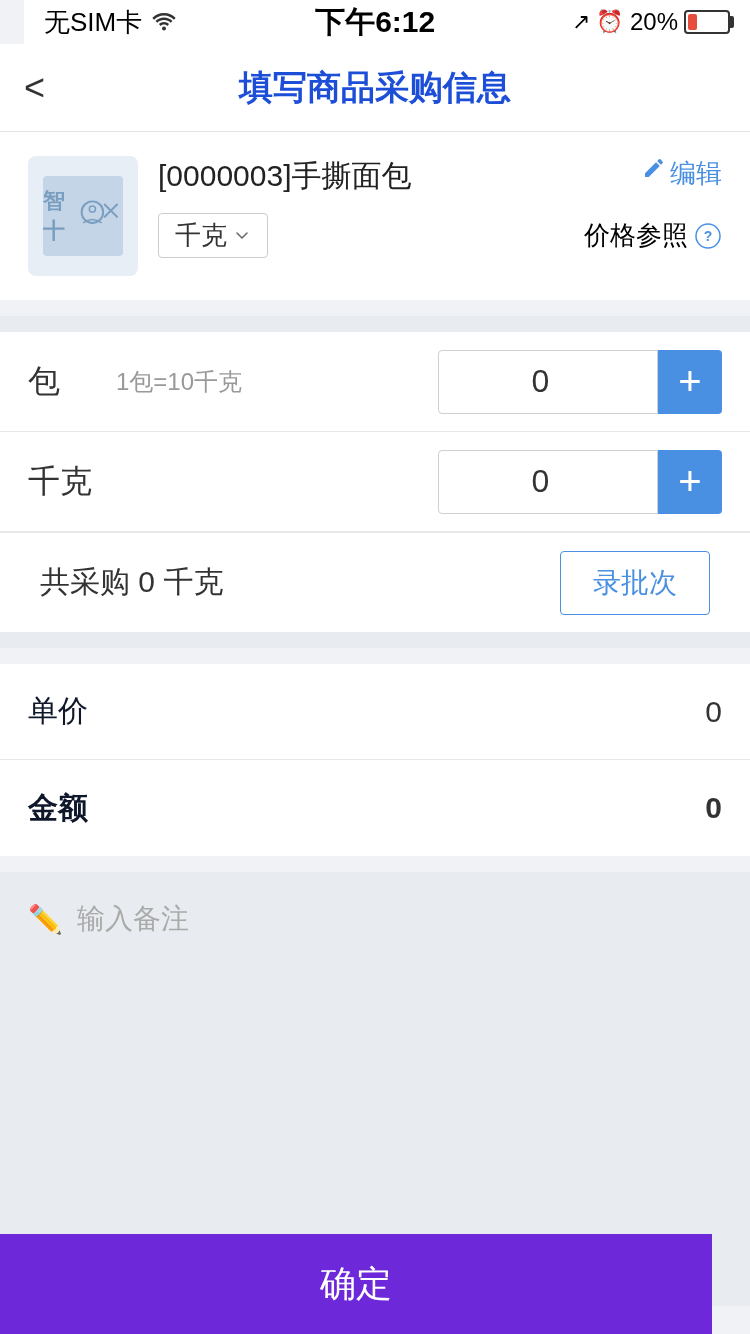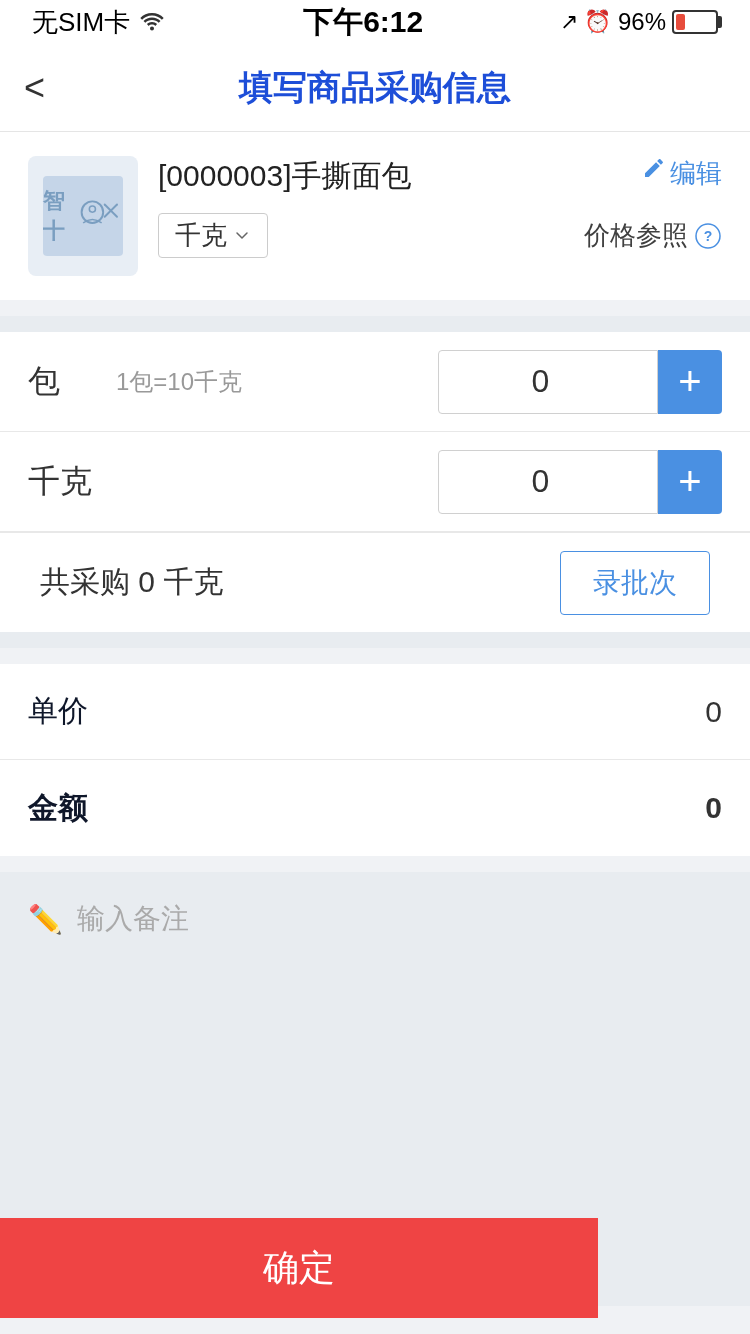--- a/index.html
+++ b/index.html
@@ -13,23 +13,24 @@
       font-size: 28px;
     }
 
     
     .status-bar {
       background: #fff;
       height: 44px;
       display: flex;
       align-items: center;
       justify-content: space-between;
-      padding: 0 32px;
+      padding: 0 20px;
       font-size: 26px;
       font-weight: 500;
+      margin-left: 24px;
     }
     .status-left { display: flex; align-items: center; gap: 8px; }
     .status-center { font-size: 30px; font-weight: 600; }
     .status-right { display: flex; align-items: center; gap: 6px; font-size: 24px; }
     .battery {
       width: 46px;
       height: 24px;
       border: 2px solid #333;
       border-radius: 4px;
       position: relative;
@@ -151,21 +152,21 @@
       font-size: 26px;
       color: #333;
       background: #fff;
       display: flex;
       align-items: center;
       gap: 6px;
       cursor: pointer;
     }
     .price-ref {
       font-size: 26px;
-      color: #404040;
+      color: #000000;
       display: flex;
       align-items: center;
       gap: 6px;
       cursor: pointer;
     }
 
     
     .section-divider {
       height: 16px;
       background: #e8ecf0;
@@ -294,25 +295,25 @@
     
     .bottom-space {
       flex: 1;
       background: #e8ecf0;
       min-height: 300px;
     }
 
     
     .confirm-btn {
       position: fixed;
-      bottom: 16px;
+      bottom: 0;
       left: 0;
-      width: 598px;
+      width: 712px;
       height: 100px;
-      background: #ef4444;
+      background: #6d28d9;
       color: #fff;
       font-size: 36px;
       font-weight: 500;
       display: flex;
       align-items: center;
       justify-content: center;
       cursor: pointer;
       border: none;
     }
   </style>
@@ -328,21 +329,21 @@
         <path d="M14 13c-2 0-3.8.8-5.1 2.1l1.8 1.8C11.6 16 12.7 15.5 14 15.5s2.4.5 3.3 1.4l1.8-1.8C17.8 13.8 16 13 14 13z" fill="#333"></path>
         <path d="M14 8.5c-3.3 0-6.3 1.4-8.5 3.5l1.8 1.8C9 12 11.4 11 14 11s5 1 6.7 2.8l1.8-1.8C20.3 9.9 17.3 8.5 14 8.5z" fill="#333"></path>
         <path d="M14 4C9.4 4 5.3 5.9 2.3 8.9l1.8 1.8C6.5 8.3 10 6.5 14 6.5s7.5 1.8 9.9 4.2l1.8-1.8C22.7 5.9 18.6 4 14 4z" fill="#333"></path>
       </svg>
     </span>
   </div>
   <div class="status-center">下午6:12</div>
   <div class="status-right">
     <span style="font-size:22px;">↗</span>
     <span style="font-size:22px;">⏰</span>
-    <span style="font-size:24px;">96%</span>
+    <span style="font-size:24px;">20%</span>
     <div class="battery">
       <div class="battery-fill"></div>
     </div>
   </div>
 </div>
 
 <div class="nav-bar">
   <span class="nav-back">&lt;</span>
   <span class="nav-title">填写商品采购信息</span>
 </div>

